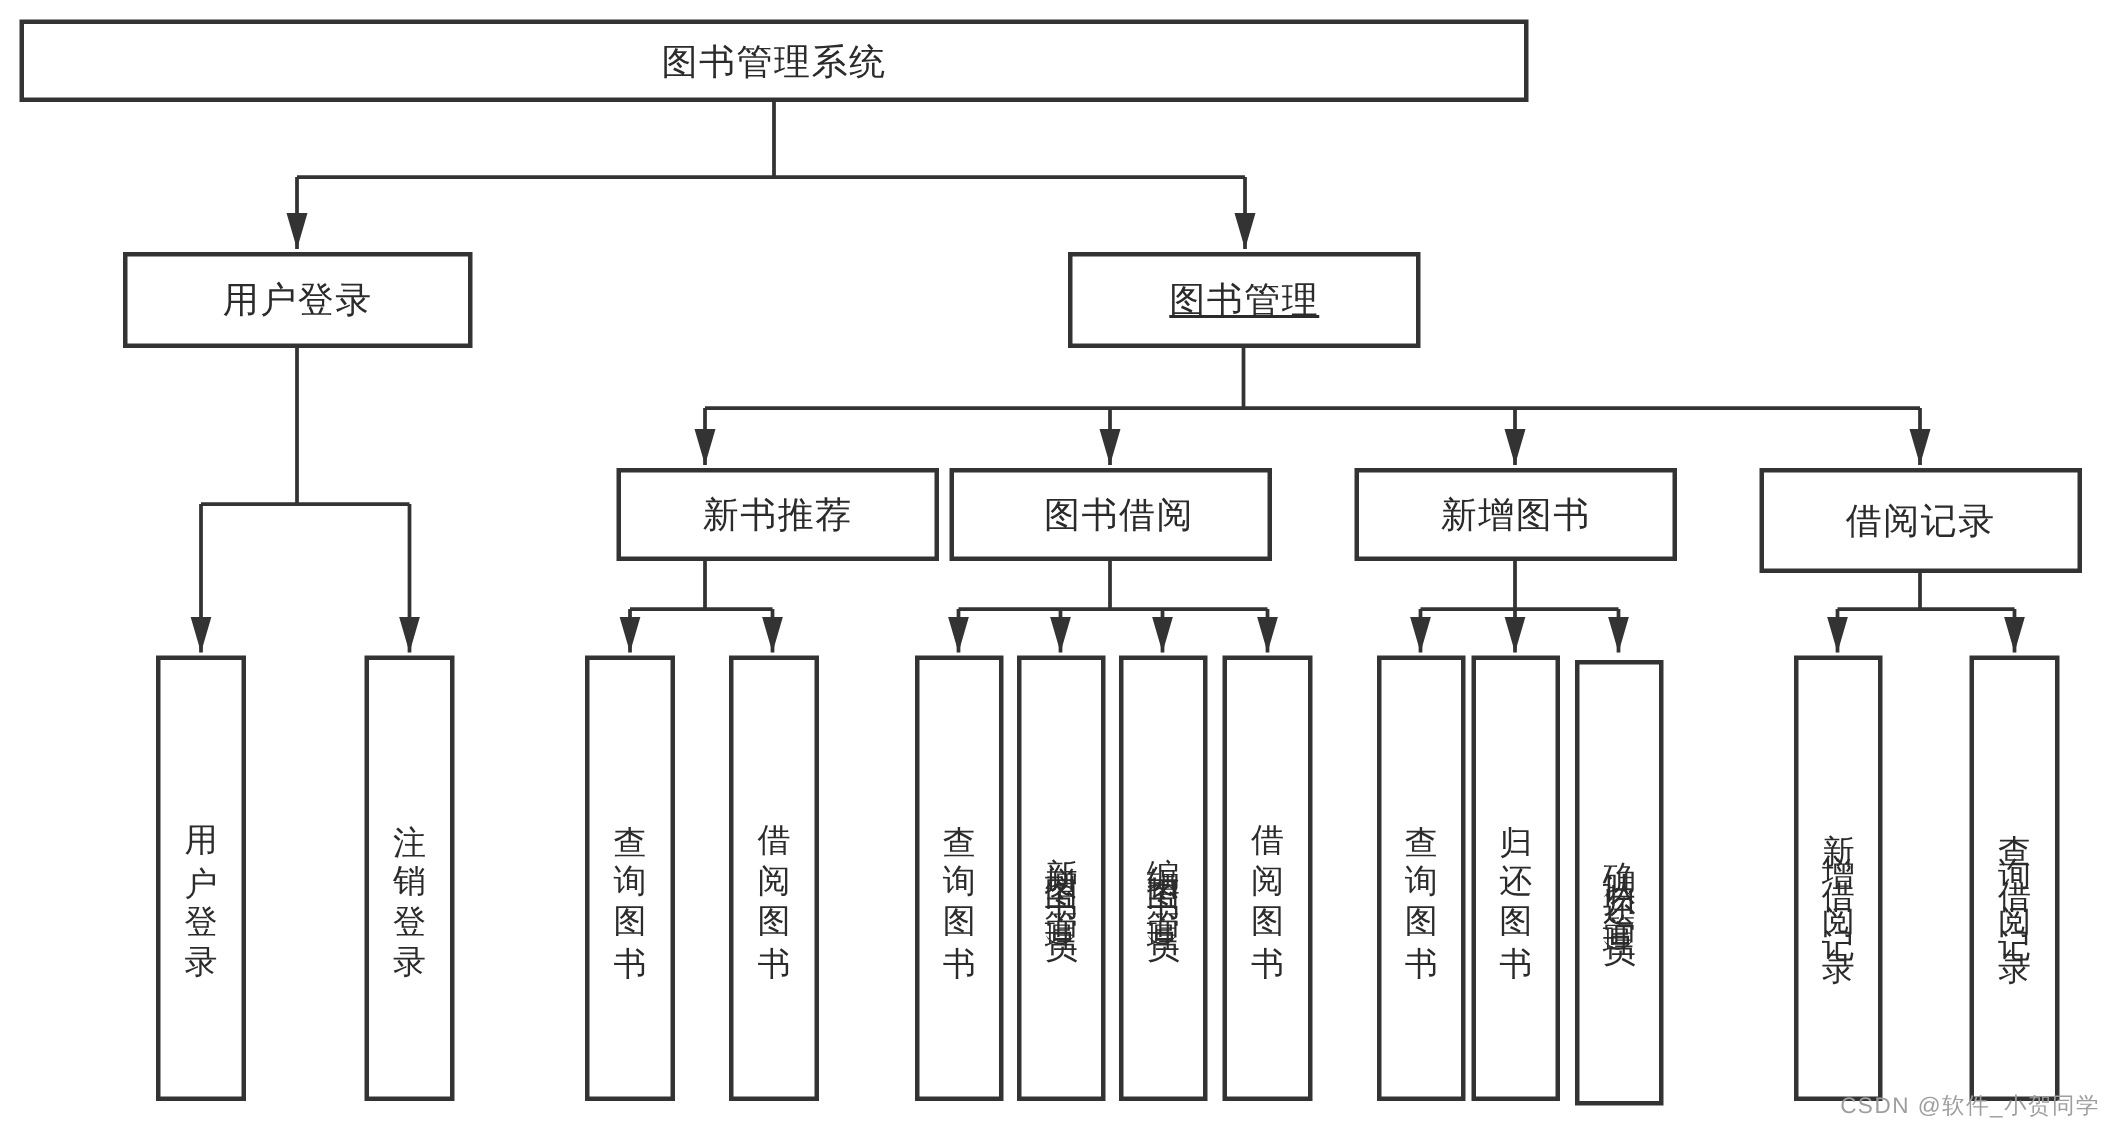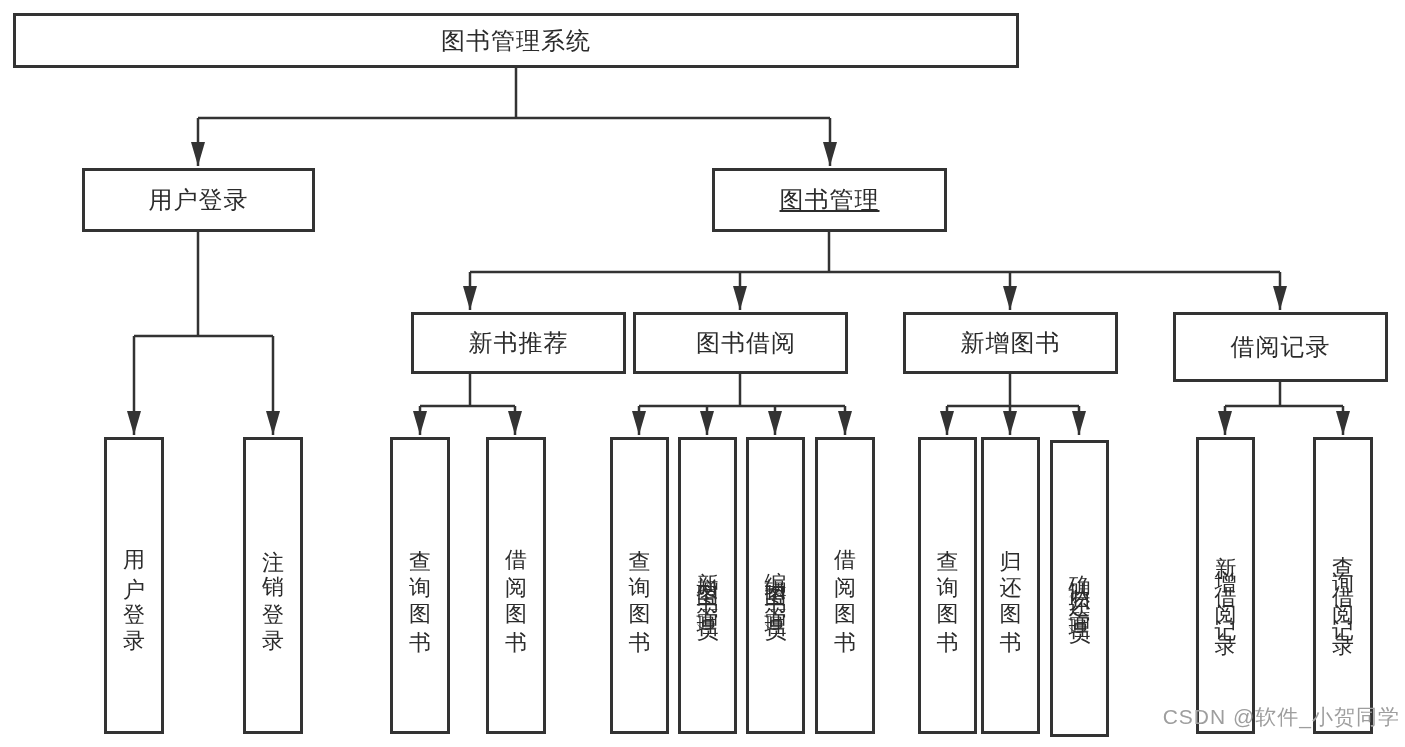--- a/index.html
+++ b/index.html
@@ -39,22 +39,22 @@
   }
   .vnode span{
     writing-mode:vertical-rl;
     line-height:1;
   }
   .ls-wide span{letter-spacing:27px;}
   .ls-med  span{letter-spacing:16px;}
   .ls-tight span{letter-spacing:7px;}
   .watermark{
     position:absolute;
-    right:5px;bottom:16px;
-    font-size:21px;
+    right:5px;bottom:0;
+    font-size:15px;
     color:var(--wm);
     letter-spacing:1px;
     z-index:5;
     pointer-events:none;
   }
 </style>
 </head>
 <body>
 
 <div class="stage">

